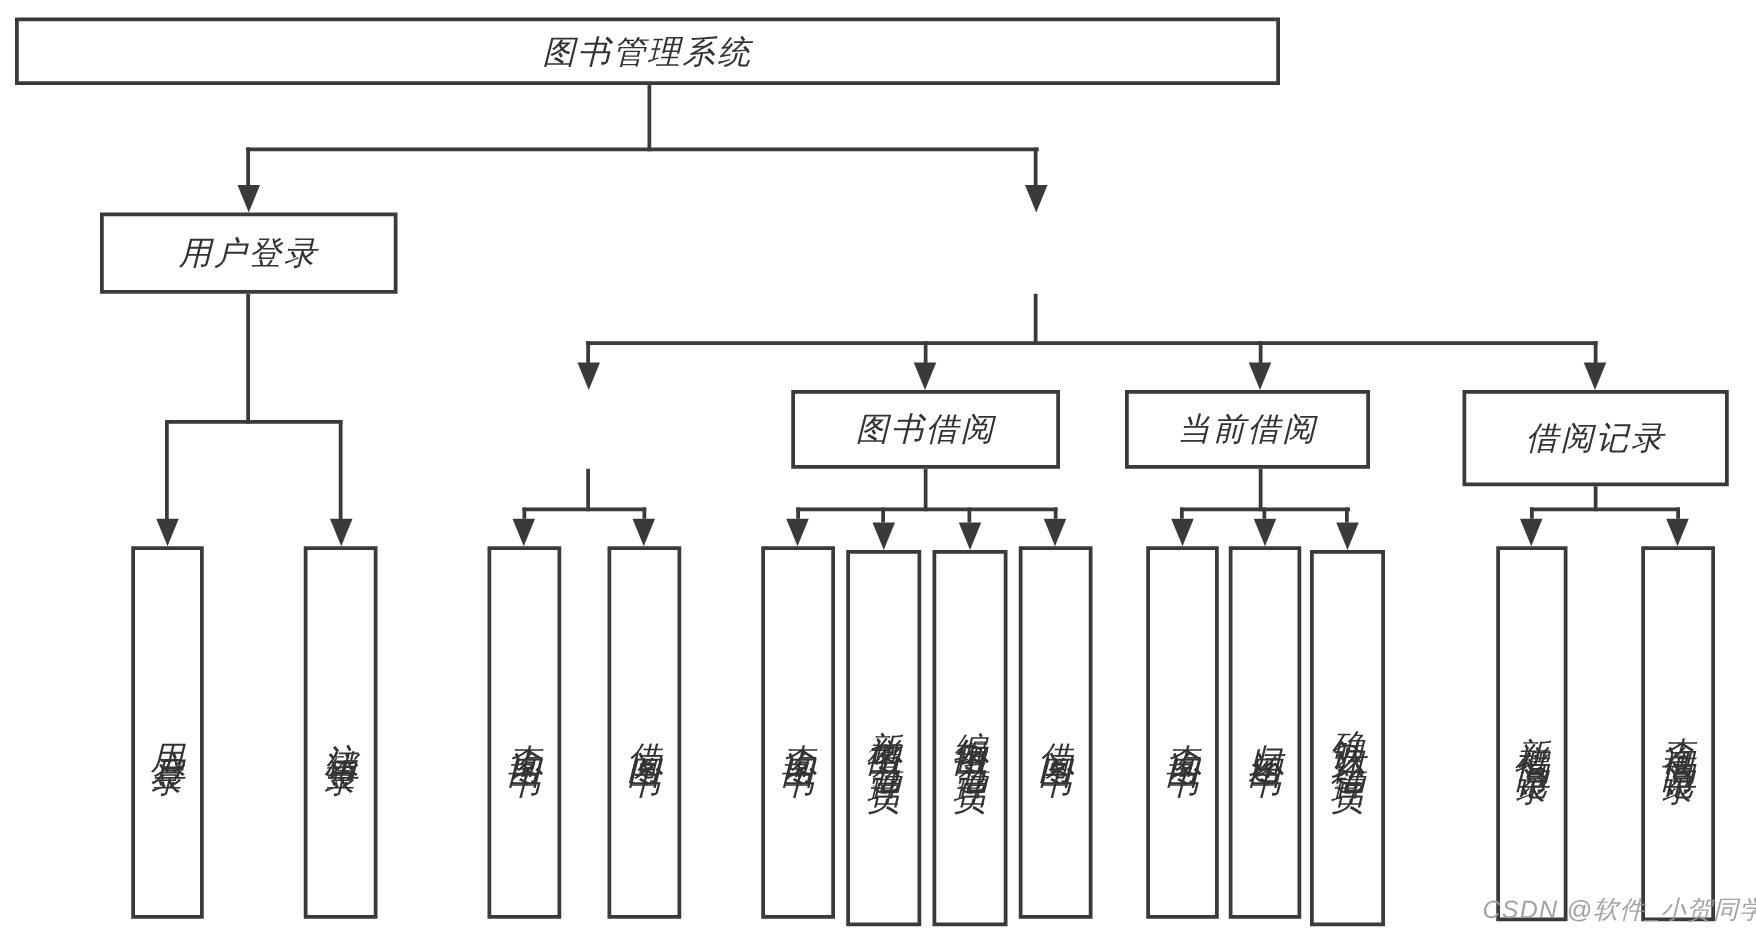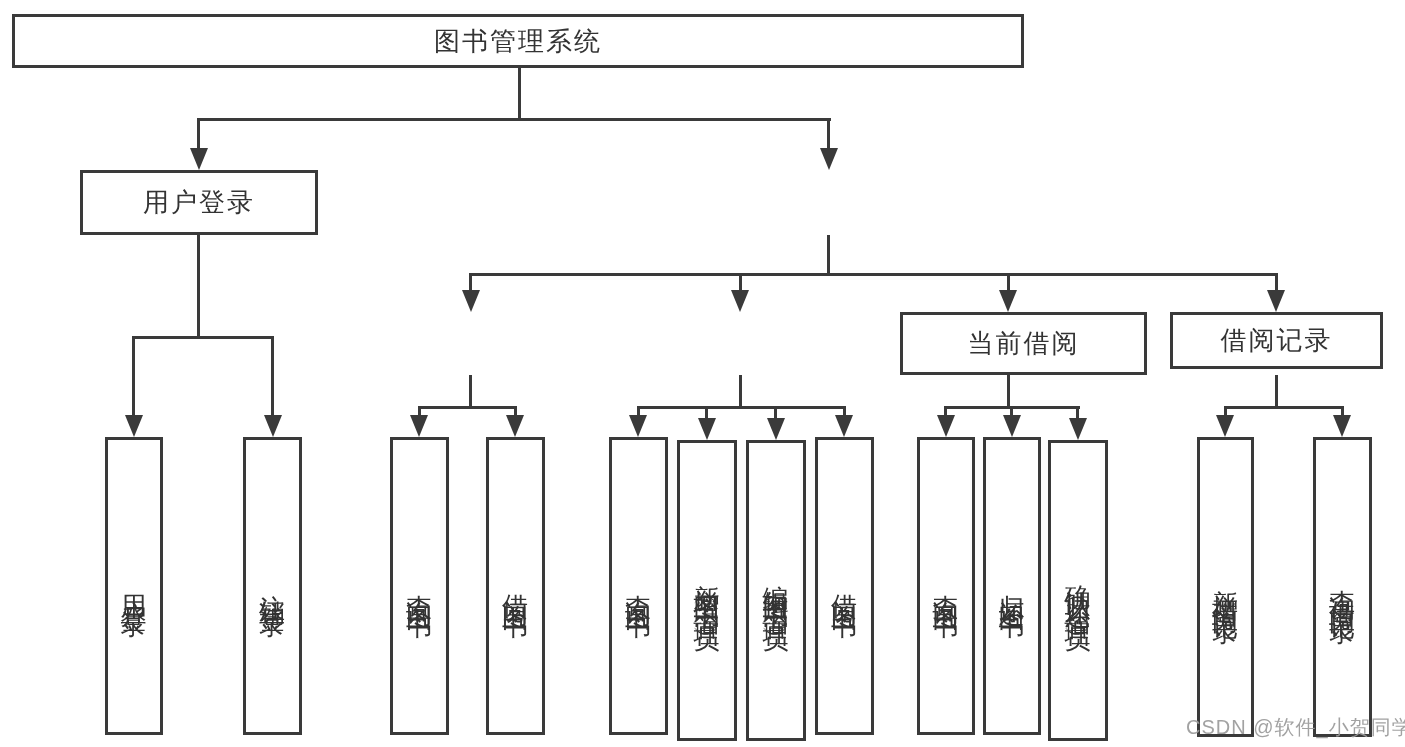--- a/index.html
+++ b/index.html
@@ -1,18 +1,18 @@
 <!DOCTYPE html>
 <html><head>
 <meta charset="utf-8">
 <style>
   html,body{margin:0;padding:0;background:#ffffff;}
   .canvas{
     position:relative;width:1405px;height:747px;background:#ffffff;
-    font-family:"Liberation Sans",sans-serif;overflow:hidden;
+    font-family:"Liberation Sans",sans-serif;overflow:hidden;font-style:italic;
   }
   
   .hbox{
     position:absolute;box-sizing:border-box;border:3px solid #3a3a3a;background:#ffffff;
     display:flex;align-items:center;justify-content:center;
     font-size:26px;letter-spacing:2px;color:#333333;white-space:nowrap;
   }
   
   .vbox{
     position:absolute;box-sizing:border-box;border:3px solid #3a3a3a;background:#ffffff;
@@ -94,22 +94,23 @@
   <div class="hl" style="left:1224px;top:406px;width:120px"></div>
   <div class="vl" style="left:1224px;top:406px;height:9px"></div>
   <div class="vl" style="left:1341px;top:406px;height:9px"></div>
   <div class="arr" style="left:1216px;top:415px"></div>
   <div class="arr" style="left:1333px;top:415px"></div>
 
   <div class="hbox" style="left:12px;top:14px;width:1012px;height:54px">图书管理系统</div>
 
   <div class="hbox" style="left:80px;top:170px;width:238px;height:65px">用户登录</div>
 
-  <div class="hbox" style="left:900px;top:312px;width:247px;height:63px">当前借阅</div>
-  <div class="hbox" style="left:1170px;top:312px;width:213px;height:57px">借阅记录</div>
+  <div class="hbox" style="left:633px;top:312px;width:215px;height:63px">图书借阅</div>
+  <div class="hbox" style="left:900px;top:312px;width:196px;height:63px">当前借阅</div>
+  <div class="hbox" style="left:1170px;top:312px;width:213px;height:77px">借阅记录</div>
 
   <div class="vbox" style="left:105px;top:437px;width:58px;height:298px">用户登录</div>
   <div class="vbox" style="left:243px;top:437px;width:59px;height:298px">注销登录</div>
 
   <div class="vbox" style="left:390px;top:437px;width:59px;height:298px">查询图书</div>
   <div class="vbox" style="left:486px;top:437px;width:59px;height:298px">借阅图书</div>
 
   <div class="vbox" style="left:609px;top:437px;width:59px;height:298px">查询图书</div>
   <div class="vbox" style="left:677px;top:440px;width:60px;height:301px">新增图书（管理员）</div>
   <div class="vbox" style="left:746px;top:440px;width:60px;height:301px">编辑图书（管理员）</div>

